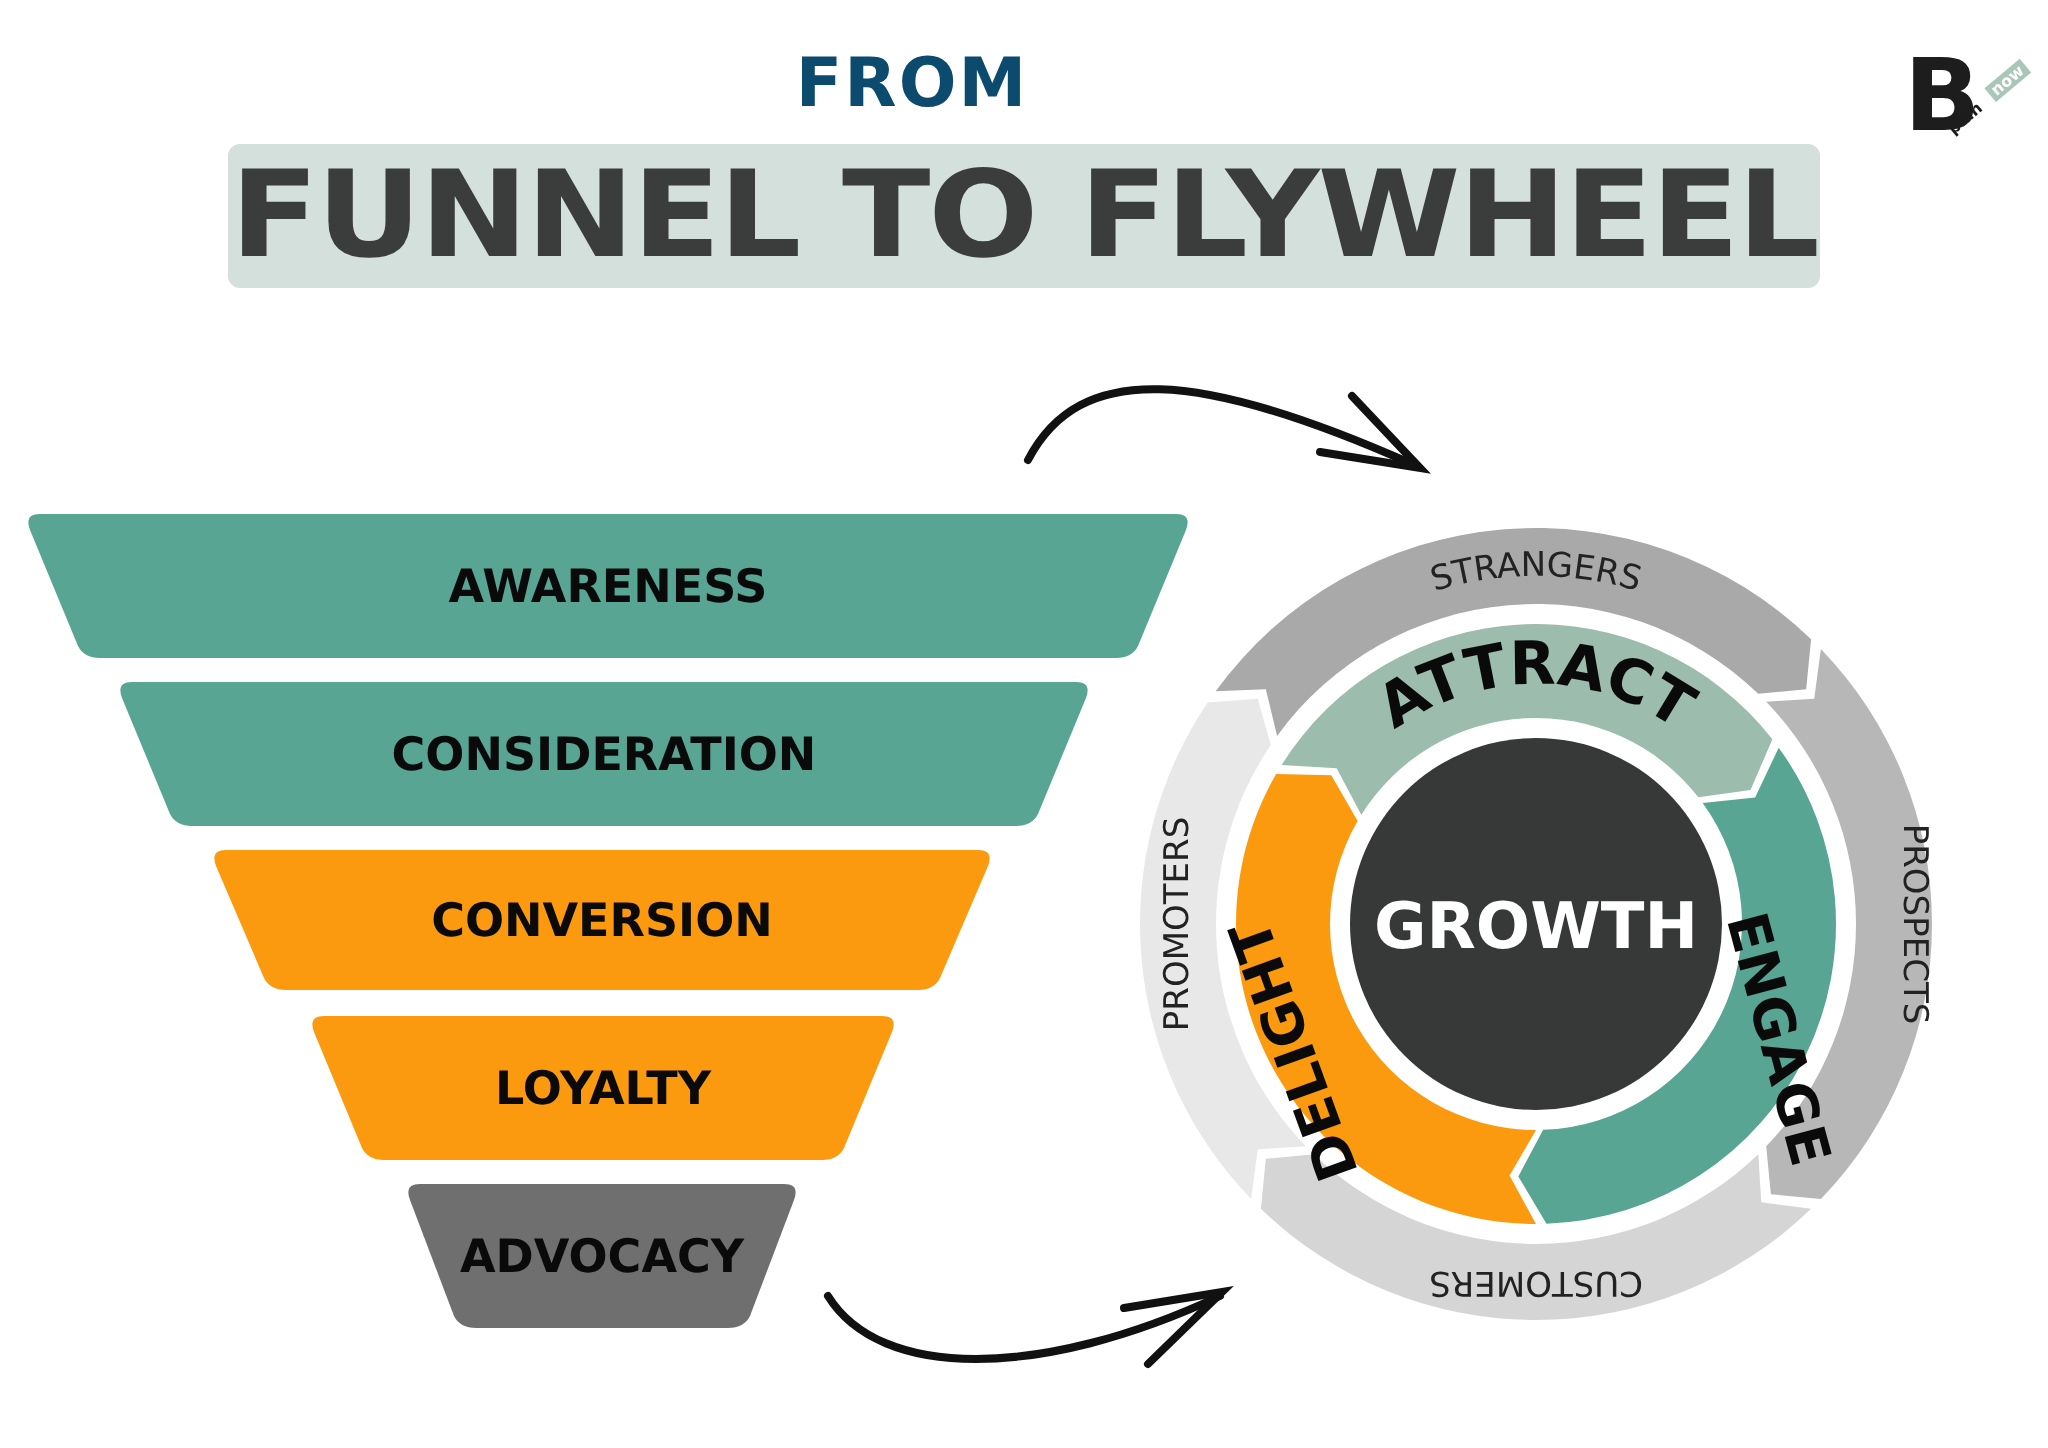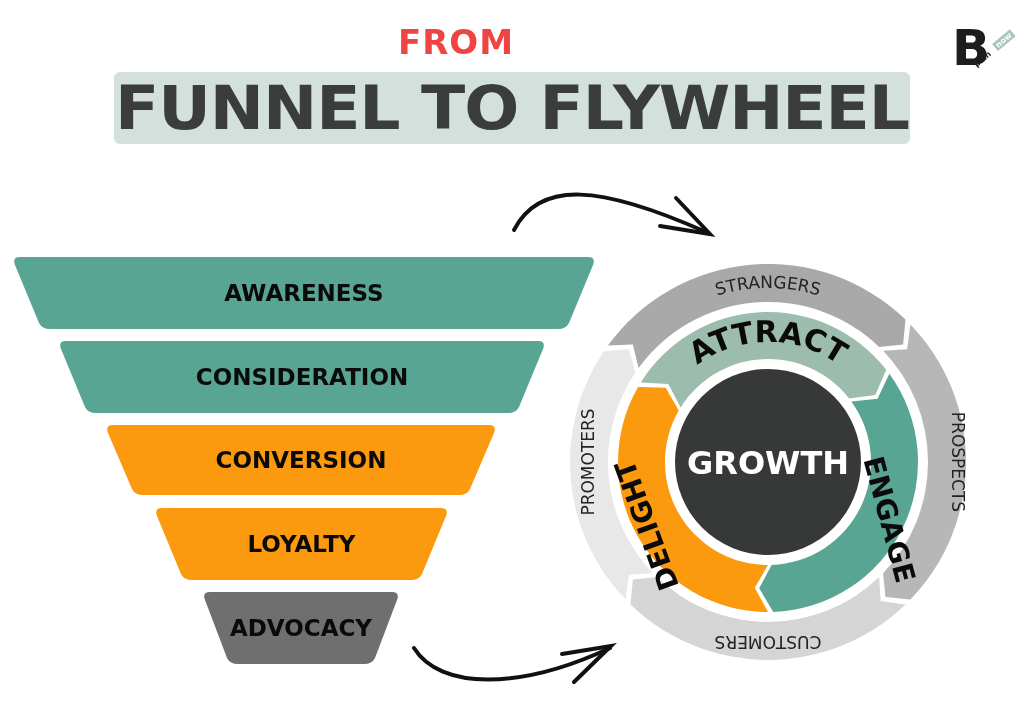--- a/index.html
+++ b/index.html
@@ -1,20 +1,20 @@
 <!DOCTYPE html>
 <html><head>
 <meta charset="utf-8">
 <style>
   html, body { margin: 0; padding: 0; background: #ffffff; }
   body { width: 1024px; height: 724px; position: relative; overflow: hidden;
          font-family: "DejaVu Sans", sans-serif; }
   .from { position: absolute; left: 0; width: 912px; top: 22px; text-align: center;
           font-family: "DejaVu Sans", sans-serif; font-weight: bold; font-size: 34px;
-          color: #ef4444; letter-spacing: 1px; }
+          color: #0c4a6e; letter-spacing: 1px; }
   .title-band { position: absolute; left: 114px; top: 72px; width: 796px; height: 72px;
                 background: #d3e0dc; border-radius: 6px; }
   .title { position: absolute; left: 114px; top: 74px; width: 796px; text-align: center;
            font-family: "DejaVu Sans", sans-serif; font-weight: bold; font-size: 60px;
            line-height: 68px; color: #3a3d3b; letter-spacing: -1px;
            transform: scaleX(1.08); transform-origin: center; }
   .logo { position: absolute; left: 948px; top: 22px; width: 70px; height: 70px; }
   .logo-b { position: absolute; left: 4px; top: 0; font-family: "DejaVu Sans", sans-serif;
             font-weight: bold; font-size: 50px; color: #1d1d1d; line-height: 52px; }
   .logo-plan { position: absolute; left: 30px; top: 38px; font-size: 8px; font-weight: bold;

